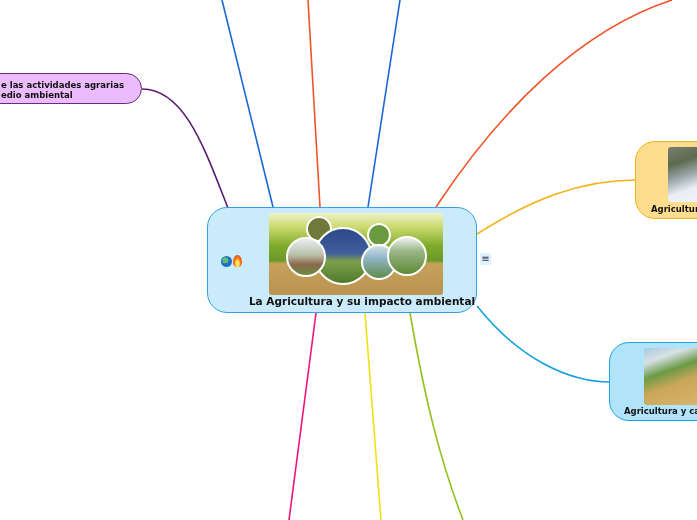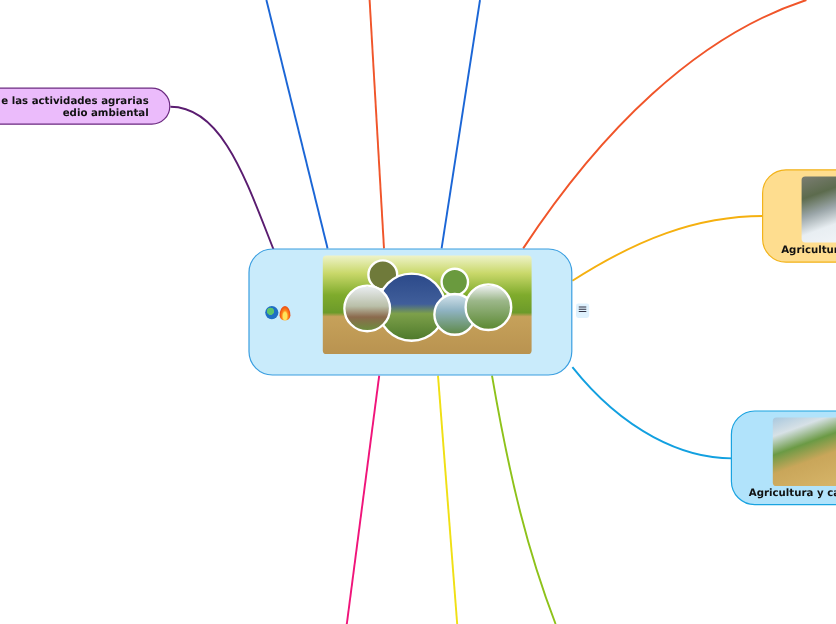--- a/index.html
+++ b/index.html
@@ -43,21 +43,21 @@
       position: absolute; left: 480px; top: 253px; width: 11px; height: 12px;
       background: #dff1fd; border-radius: 2px; font-size: 10px; line-height: 12px;
       text-align: center; color: #334;
     }
     .purple {
       left: -30px; top: 73px; width: 172px; height: 31px;
       background: #ebbbfb; border: 1.5px solid #6b2a80; border-radius: 16px;
     }
     .purple .txt {
       position: absolute; left: 30px; top: 6px; font-weight: bold; font-size: 8.5px;
-      line-height: 10px; color: #111; text-align: right;
+      line-height: 10px; color: #111;
     }
     .orange {
       left: 635px; top: 141px; width: 90px; height: 78px;
       background: #fedd8f; border: 1.5px solid #f2b31b;
     }
     .orange .img {
       position: absolute; left: 32px; top: 5px; width: 60px; height: 55px; border-radius: 3px;
       background: linear-gradient(160deg, #7b7d72 0%, #5c6b4d 25%, #9aa5a8 45%, #e8eef2 65%, #f6f8fb 100%);
     }
     .orange .txt, .blue .txt {
@@ -112,20 +112,21 @@
     <span class="globe"></span><span class="flame"></span>
   </div>
   <div class="img">
     <div class="bubble" style="left:37px;top:3px;width:26px;height:26px;background:#6f7a3a;"></div>
     <div class="bubble" style="left:45px;top:14px;width:58px;height:58px;background:linear-gradient(180deg,#2c4a8a 0%,#405e9a 45%,#7da04a 60%,#4f7a2c 100%);"></div>
     <div class="bubble" style="left:17px;top:24px;width:40px;height:40px;background:linear-gradient(180deg,#e8ecef 0%,#b9bfa8 45%,#8b6a4d 70%,#6d8b3e 100%);"></div>
     <div class="bubble" style="left:98px;top:10px;width:24px;height:24px;background:#6a9a3e;"></div>
     <div class="bubble" style="left:92px;top:31px;width:36px;height:36px;background:linear-gradient(180deg,#cfe0ea 0%,#8fb3c2 40%,#5f8a4a 100%);"></div>
     <div class="bubble" style="left:118px;top:23px;width:40px;height:40px;background:linear-gradient(180deg,#eef1f2 0%,#9cb78a 35%,#5d8a34 100%);"></div>
   </div>
+  <div class="title">La Agricultura y su impacto ambiental</div>
 </div>
 
 <div class="menu-btn">≡</div>
 
 <div class="node orange">
   <div class="img"></div>
   <div class="txt">Agricultura</div>
 </div>
 
 <div class="node blue">

